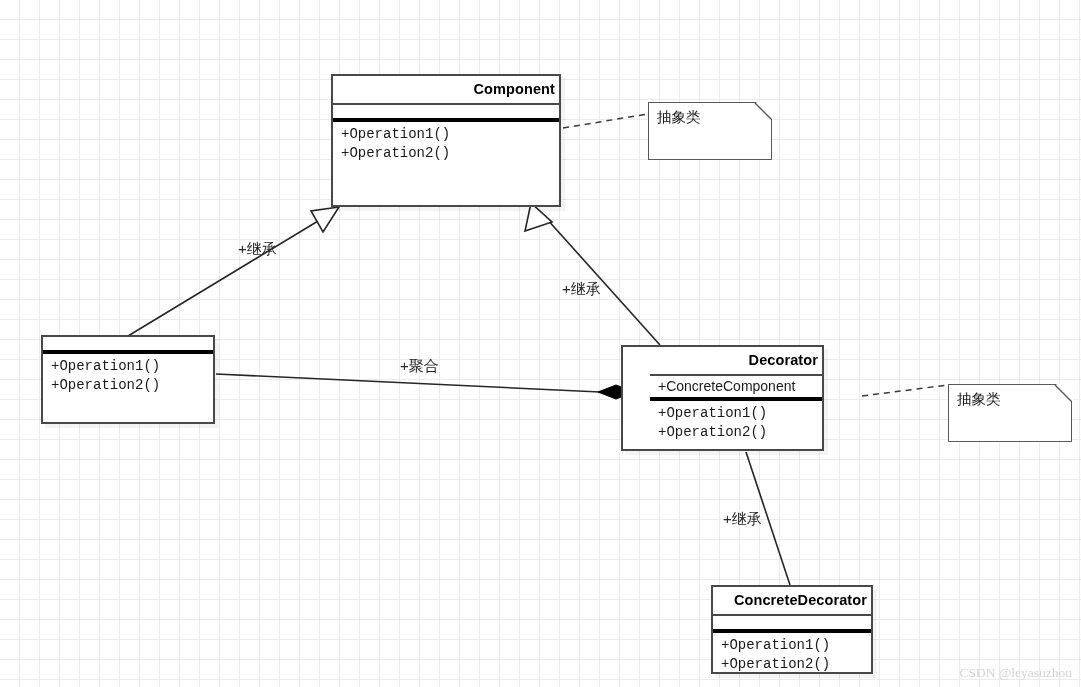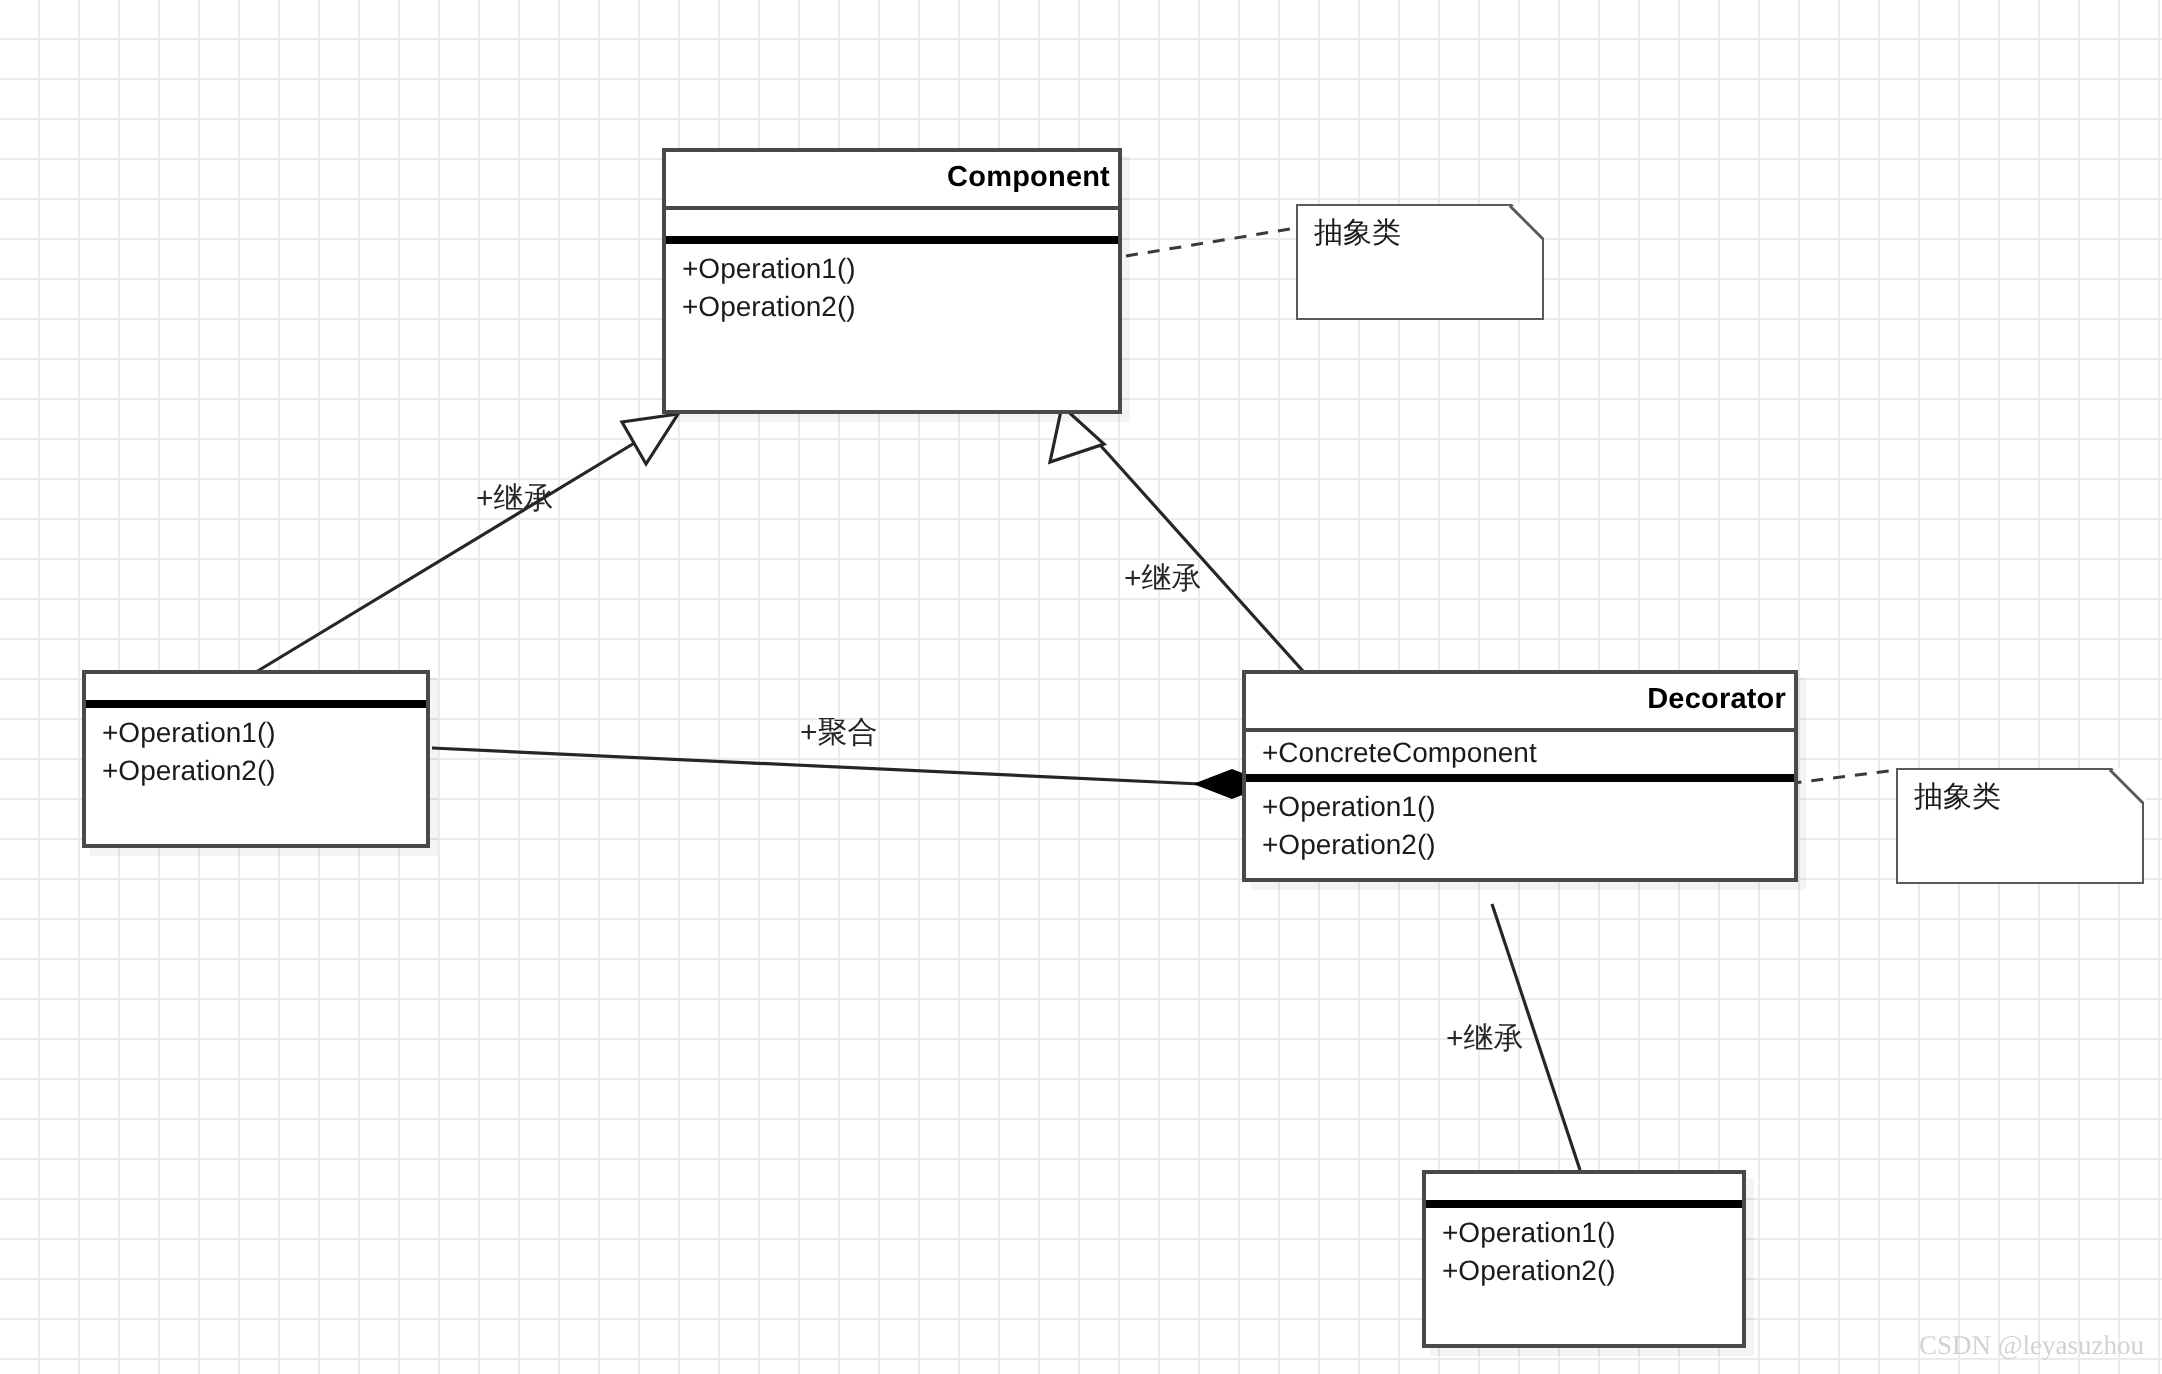--- a/index.html
+++ b/index.html
@@ -60,20 +60,21 @@
   }
   .uml-attrs.empty {
     min-height: 13px;
     padding: 0;
   }
   .uml-ops {
     padding: 3px 6px 4px 8px;
     font-size: 14px;
     color: #1a1a1a;
     line-height: 19px;
+    font-family: Liberation Mono, monospace;
   }
   .uml-ops .op-line,
   .uml-attrs .attr-line {
     white-space: nowrap;
   }
 
   
   .uml-note {
     position: absolute;
     box-sizing: border-box;
@@ -174,32 +175,33 @@
   </div>
 
   <div class="uml-class" id="box-concrete-component" style="left:41px; top:335px; width:174px; height:89px;">
     <div class="uml-attrs empty"></div>
     <div class="uml-ops">
       <div class="op-line">+Operation1()</div>
       <div class="op-line">+Operation2()</div>
     </div>
   </div>
 
-  <div class="uml-class" id="box-decorator" style="left:621px; top:335px; width:278px; height:106px;">
+  <div class="uml-class" id="box-decorator" style="left:621px; top:345px; width:203px; height:106px;padding-left:27px;">
     <div class="uml-title">Decorator</div>
     <div class="uml-attrs">
       <div class="attr-line">+ConcreteComponent</div>
     </div>
     <div class="uml-ops">
       <div class="op-line">+Operation1()</div>
       <div class="op-line">+Operation2()</div>
     </div>
   </div>
 
   <div class="uml-class" id="box-concrete-decorator" style="left:711px; top:585px; width:162px; height:89px;">
+    <div class="uml-title">ConcreteDecorator</div>
     <div class="uml-attrs empty"></div>
     <div class="uml-ops">
       <div class="op-line">+Operation1()</div>
       <div class="op-line">+Operation2()</div>
     </div>
   </div>
 
   <div class="uml-note" id="note-component" style="left:648px; top:73px; width:124px; height:58px;">
     <div class="note-text">抽象类</div>
     <div class="note-fold"></div>

